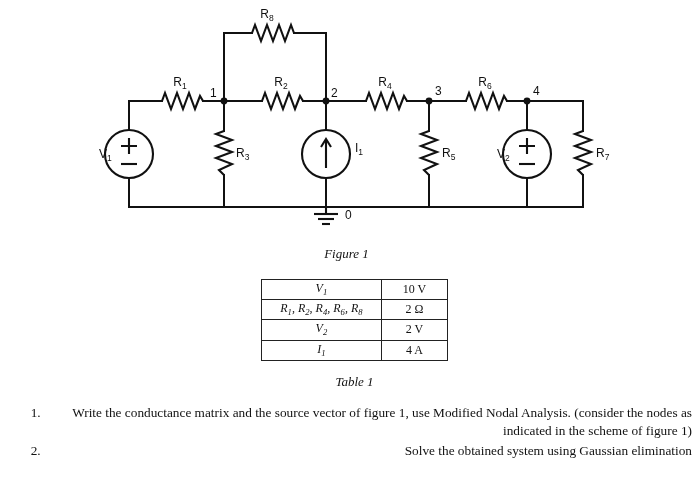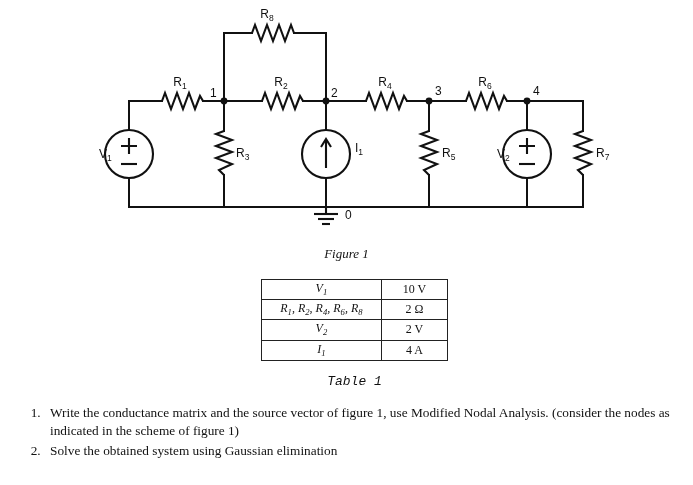--- a/index.html
+++ b/index.html
@@ -72,40 +72,41 @@
     width: 62px;
     text-align: center;
     font-style: normal;
   }
   .tbl-caption {
     position: absolute;
     left: 261px;
     top: 374px;
     width: 187px;
     text-align: center;
-    font-family: Liberation Mono, monospace;
+    font-family: Liberation Serif, serif;
     font-style: italic;
     font-size: 13px;
     color: #111;
   }
   ol.questions {
     position: absolute;
     left: 14px;
     top: 404px;
     width: 652px;
     margin: 0;
     padding: 0 0 0 26px;
     font-family: "Liberation Serif", serif;
     font-size: 13.3px;
     line-height: 1.38;
     color: #111;
   }
   ol.questions li {
     margin: 0 0 1px 4px;
     padding-left: 6px;
+    text-align: right;
   }
   sub { font-size: 0.72em; }
   .lbl {
     font-family: "Liberation Sans", sans-serif;
     font-size: 12px;
     fill: #111;
   }
   .lbl-sub {
     font-family: "Liberation Sans", sans-serif;
     font-size: 8.5px;

